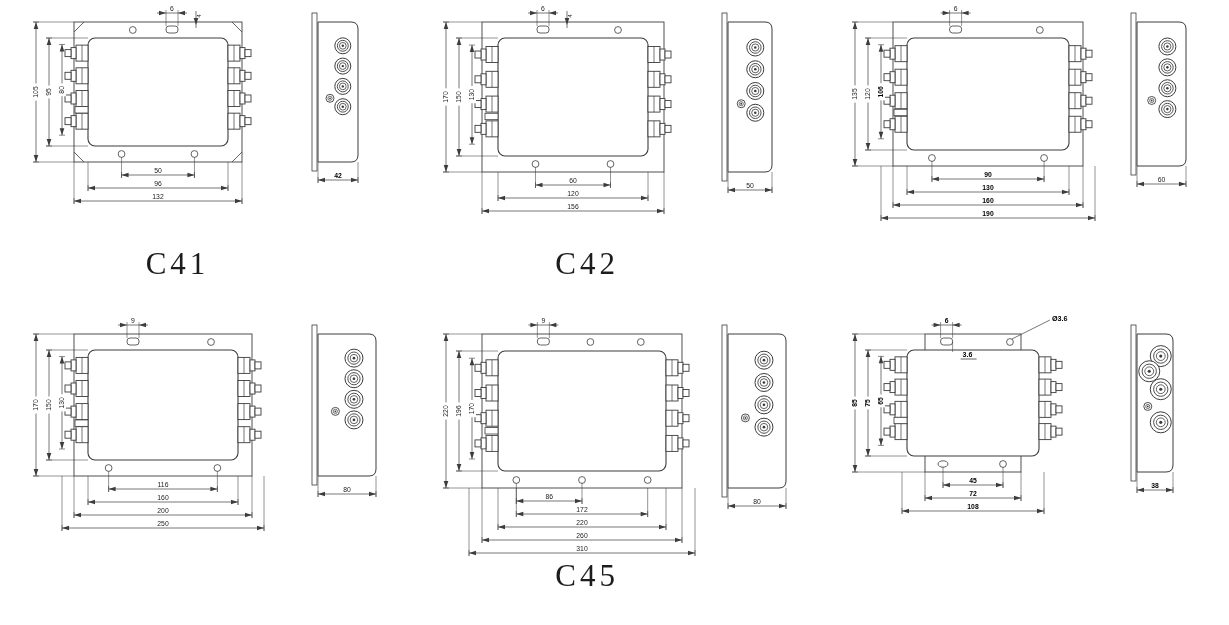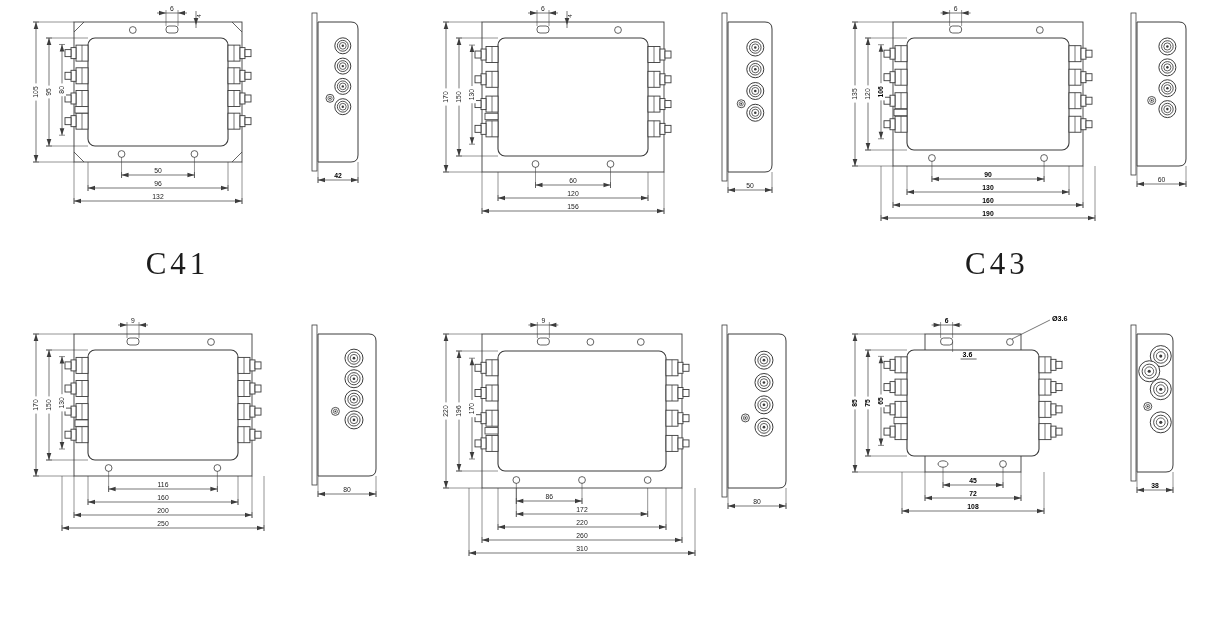--- a/index.html
+++ b/index.html
@@ -290,20 +290,21 @@
             <line x1="362" y1="172" x2="362" y2="193" stroke="#3c3c3c" stroke-width="0.55"></line>
             <line x1="318" y1="190" x2="362" y2="190" stroke="#3c3c3c" stroke-width="0.7"></line>
             <path d="M318,190 l7,-2.3 l0,4.6 Z" fill="#3c3c3c"></path>
             <path d="M362,190 l-7,-2.3 l0,4.6 Z" fill="#3c3c3c"></path>
             <line x1="318" y1="187" x2="318" y2="193" stroke="#3c3c3c" stroke-width="0.6"></line>
             <line x1="362" y1="187" x2="362" y2="193" stroke="#3c3c3c" stroke-width="0.6"></line>
             <rect x="333.6" y="181.39999999999998" width="12.8" height="7.6" fill="#fff"></rect>
             <text x="340" y="188.2" font-size="6.8" text-anchor="middle" fill="#222">50</text>
           </g>
         </svg>
+        <div class="model-label">C42</div>
       </div>
       <div class="cell">
         <svg viewBox="0 0 410 252" width="410" height="252">
           <g>
             <rect x="74" y="22" width="190" height="144" fill="#fff" stroke="#3c3c3c" stroke-width="0.9"></rect>
             <rect x="88" y="38" width="162" height="112" rx="7" fill="#fff" stroke="#3c3c3c" stroke-width="1.1"></rect>
             <rect x="130.6" y="26" width="12" height="7" rx="3" fill="#fff" stroke="#3c3c3c" stroke-width="0.8"></rect>
             <circle cx="220.84" cy="30" r="3.4" fill="#fff" stroke="#3c3c3c" stroke-width="0.8"></circle>
             <circle cx="112.92307692307692" cy="158" r="3.4" fill="#fff" stroke="#3c3c3c" stroke-width="0.8"></circle>
             <circle cx="225.0769230769231" cy="158" r="3.4" fill="#fff" stroke="#3c3c3c" stroke-width="0.8"></circle>
@@ -432,21 +433,20 @@
             <line x1="367" y1="166" x2="367" y2="187" stroke="#3c3c3c" stroke-width="0.55"></line>
             <line x1="318" y1="184" x2="367" y2="184" stroke="#3c3c3c" stroke-width="0.7"></line>
             <path d="M318,184 l7,-2.3 l0,4.6 Z" fill="#3c3c3c"></path>
             <path d="M367,184 l-7,-2.3 l0,4.6 Z" fill="#3c3c3c"></path>
             <line x1="318" y1="181" x2="318" y2="187" stroke="#3c3c3c" stroke-width="0.6"></line>
             <line x1="367" y1="181" x2="367" y2="187" stroke="#3c3c3c" stroke-width="0.6"></line>
             <rect x="336.1" y="175.39999999999998" width="12.8" height="7.6" fill="#fff"></rect>
             <text x="342.5" y="182.2" font-size="6.8" text-anchor="middle" fill="#222">60</text>
           </g>
         </svg>
-        <div class="model-label">C43</div>
       </div>
       <div class="cell">
         <svg viewBox="0 0 410 252" width="410" height="252">
           <g>
             <rect x="74" y="22" width="178" height="142" fill="#fff" stroke="#3c3c3c" stroke-width="0.9"></rect>
             <rect x="88" y="38" width="150" height="110" rx="7" fill="#fff" stroke="#3c3c3c" stroke-width="1.1"></rect>
             <rect x="127" y="26" width="12" height="7" rx="3" fill="#fff" stroke="#3c3c3c" stroke-width="0.8"></rect>
             <circle cx="211" cy="30" r="3.4" fill="#fff" stroke="#3c3c3c" stroke-width="0.8"></circle>
             <circle cx="108.625" cy="156" r="3.4" fill="#fff" stroke="#3c3c3c" stroke-width="0.8"></circle>
             <circle cx="217.375" cy="156" r="3.4" fill="#fff" stroke="#3c3c3c" stroke-width="0.8"></circle>
@@ -728,20 +728,21 @@
             <line x1="376" y1="176" x2="376" y2="197" stroke="#3c3c3c" stroke-width="0.55"></line>
             <line x1="318" y1="194" x2="376" y2="194" stroke="#3c3c3c" stroke-width="0.7"></line>
             <path d="M318,194 l7,-2.3 l0,4.6 Z" fill="#3c3c3c"></path>
             <path d="M376,194 l-7,-2.3 l0,4.6 Z" fill="#3c3c3c"></path>
             <line x1="318" y1="191" x2="318" y2="197" stroke="#3c3c3c" stroke-width="0.6"></line>
             <line x1="376" y1="191" x2="376" y2="197" stroke="#3c3c3c" stroke-width="0.6"></line>
             <rect x="340.6" y="185.39999999999998" width="12.8" height="7.6" fill="#fff"></rect>
             <text x="347" y="192.2" font-size="6.8" text-anchor="middle" fill="#222">80</text>
           </g>
         </svg>
+        <div class="model-label">C45</div>
       </div>
       <div class="cell">
         <svg viewBox="0 0 410 252" width="410" height="252">
           <g>
             <rect x="106" y="22" width="96" height="138" fill="#fff" stroke="#3c3c3c" stroke-width="0.9"></rect>
             <rect x="88" y="38" width="132" height="106" rx="7" fill="#fff" stroke="#3c3c3c" stroke-width="1.1"></rect>
             <rect x="121.6" y="26" width="12" height="7" rx="3" fill="#fff" stroke="#3c3c3c" stroke-width="0.8"></rect>
             <circle cx="190.96" cy="30" r="3.4" fill="#fff" stroke="#3c3c3c" stroke-width="0.8"></circle>
             <ellipse cx="124" cy="152" rx="5" ry="3.2" fill="#fff" stroke="#3c3c3c" stroke-width="0.8"></ellipse>
             <circle cx="184" cy="152" r="3.4" fill="#fff" stroke="#3c3c3c" stroke-width="0.8"></circle>

